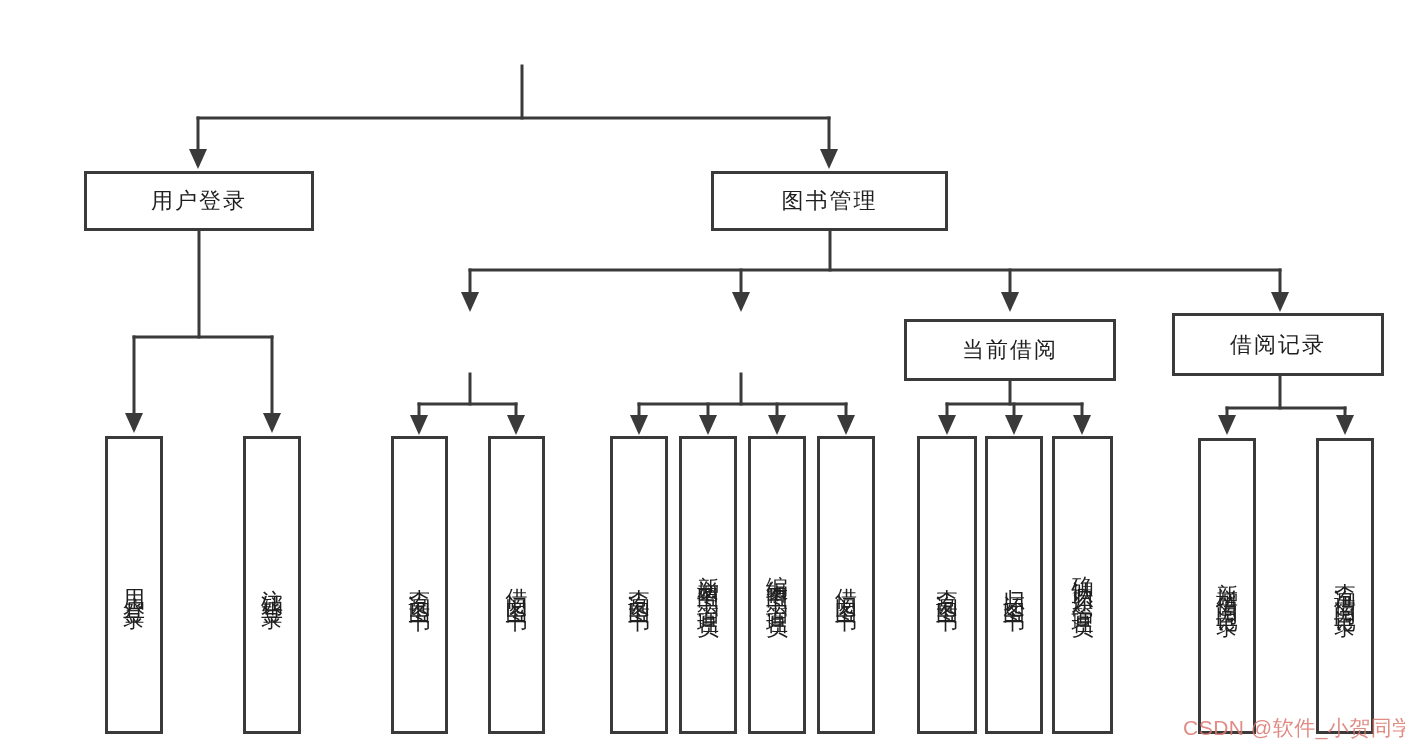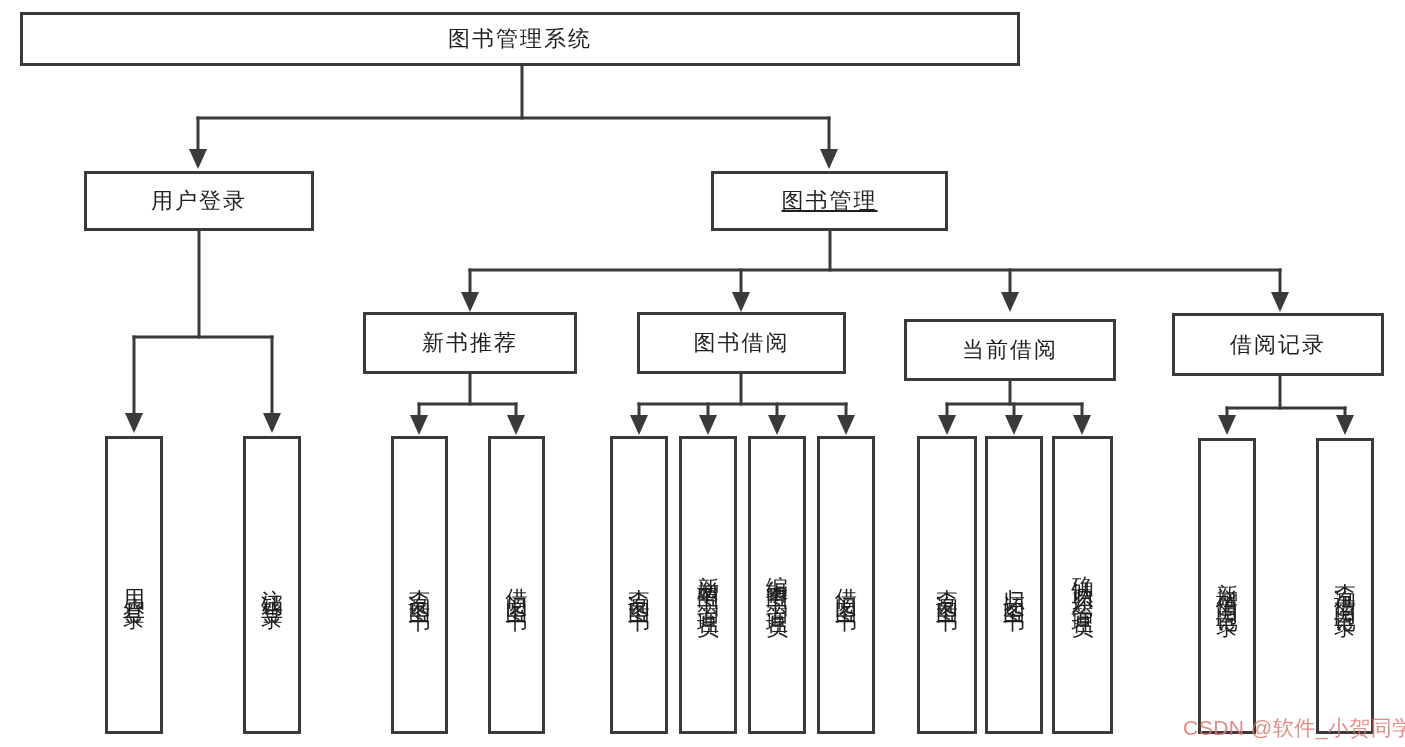--- a/index.html
+++ b/index.html
@@ -107,27 +107,24 @@
       <path d="M1014,404 V416" marker-end="url(#arrow)"></path>
       <path d="M1082,404 V416" marker-end="url(#arrow)"></path>
 
       <path d="M1280,377 V408"></path>
       <path d="M1227,408 H1345"></path>
       <path d="M1227,408 V416" marker-end="url(#arrow)"></path>
       <path d="M1345,408 V416" marker-end="url(#arrow)"></path>
     </g>
   </svg>
 
-  <div class="hbox" style="left:20px; top:12px; width:1000px; height:54px;">图书管理系统</div>
 
   <div class="hbox" style="left:84px; top:171px; width:230px; height:60px;">用户登录</div>
-  <div class="hbox" style="left:711px; top:171px; width:237px; height:60px;text-decoration:underline;">图书管理</div>
+  <div class="hbox" style="left:711px; top:171px; width:237px; height:60px;">图书管理</div>
 
-  <div class="hbox" style="left:363px; top:312px; width:214px; height:62px;">新书推荐</div>
-  <div class="hbox" style="left:637px; top:312px; width:209px; height:62px;">图书借阅</div>
   <div class="hbox" style="left:904px; top:312px; width:212px; height:62px;margin-top:7px;">当前借阅</div>
   <div class="hbox" style="left:1172px; top:313px; width:212px; height:63px;">借阅记录</div>
 
   <div class="vbox" style="left:105px; top:436px; width:58px; height:298px;">用户登录</div>
   <div class="vbox" style="left:243px; top:436px; width:58px; height:298px;">注销登录</div>
 
   <div class="vbox" style="left:391px; top:436px; width:57px; height:298px;">查询图书</div>
   <div class="vbox" style="left:488px; top:436px; width:57px; height:298px;">借阅图书</div>
 
   <div class="vbox" style="left:610px; top:436px; width:58px; height:298px;">查询图书</div>

